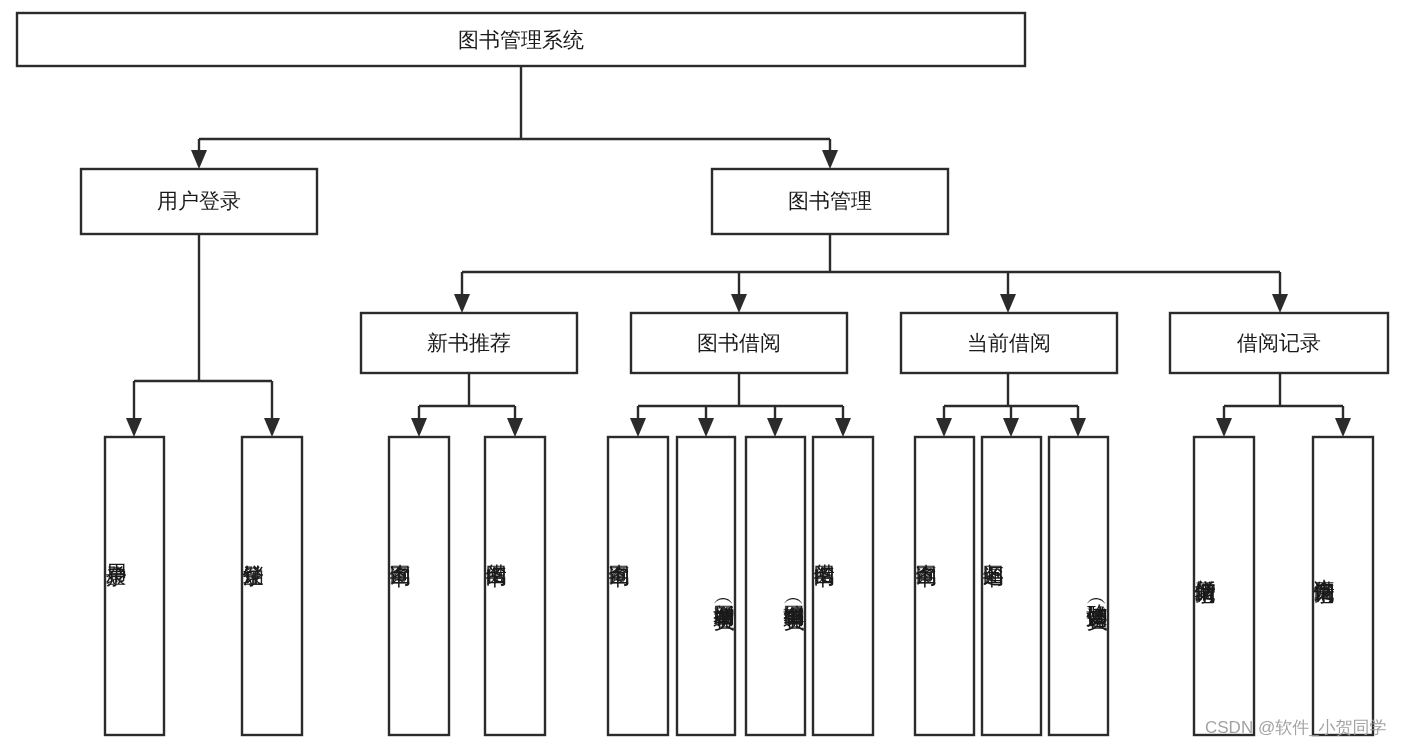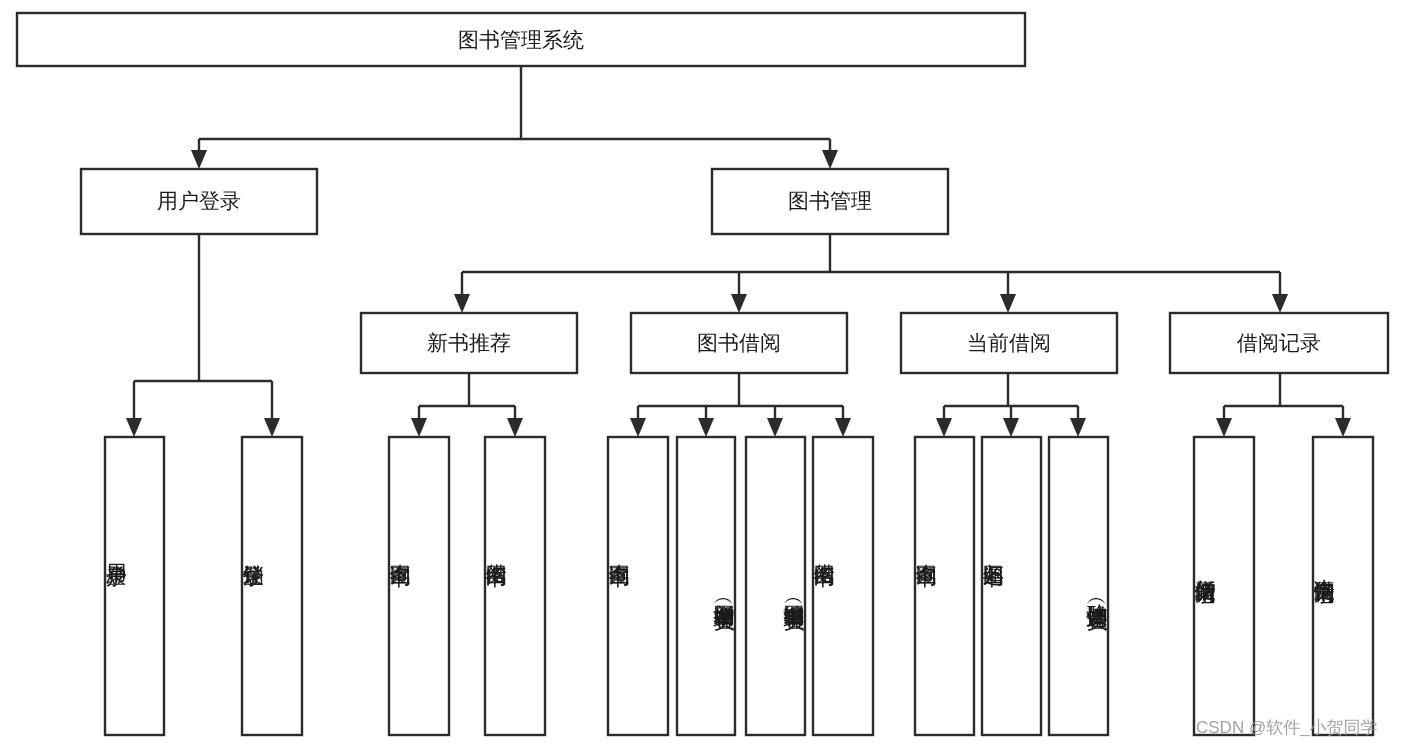--- a/index.html
+++ b/index.html
@@ -60,20 +60,21 @@
     white-space: nowrap;
     pointer-events: none;
   }
   .watermark {
     position: absolute;
     font-family: "Liberation Sans", sans-serif;
     font-size: 17px;
     color: #9a9a9a;
     white-space: nowrap;
     opacity: 0.92;
+    padding-left: 9px;
   }
 </style>
 </head>
 <body>
 
 <div id="diagram-root">
 
   <svg class="diagram-canvas" viewBox="0 0 1405 747">
 
     <g>

